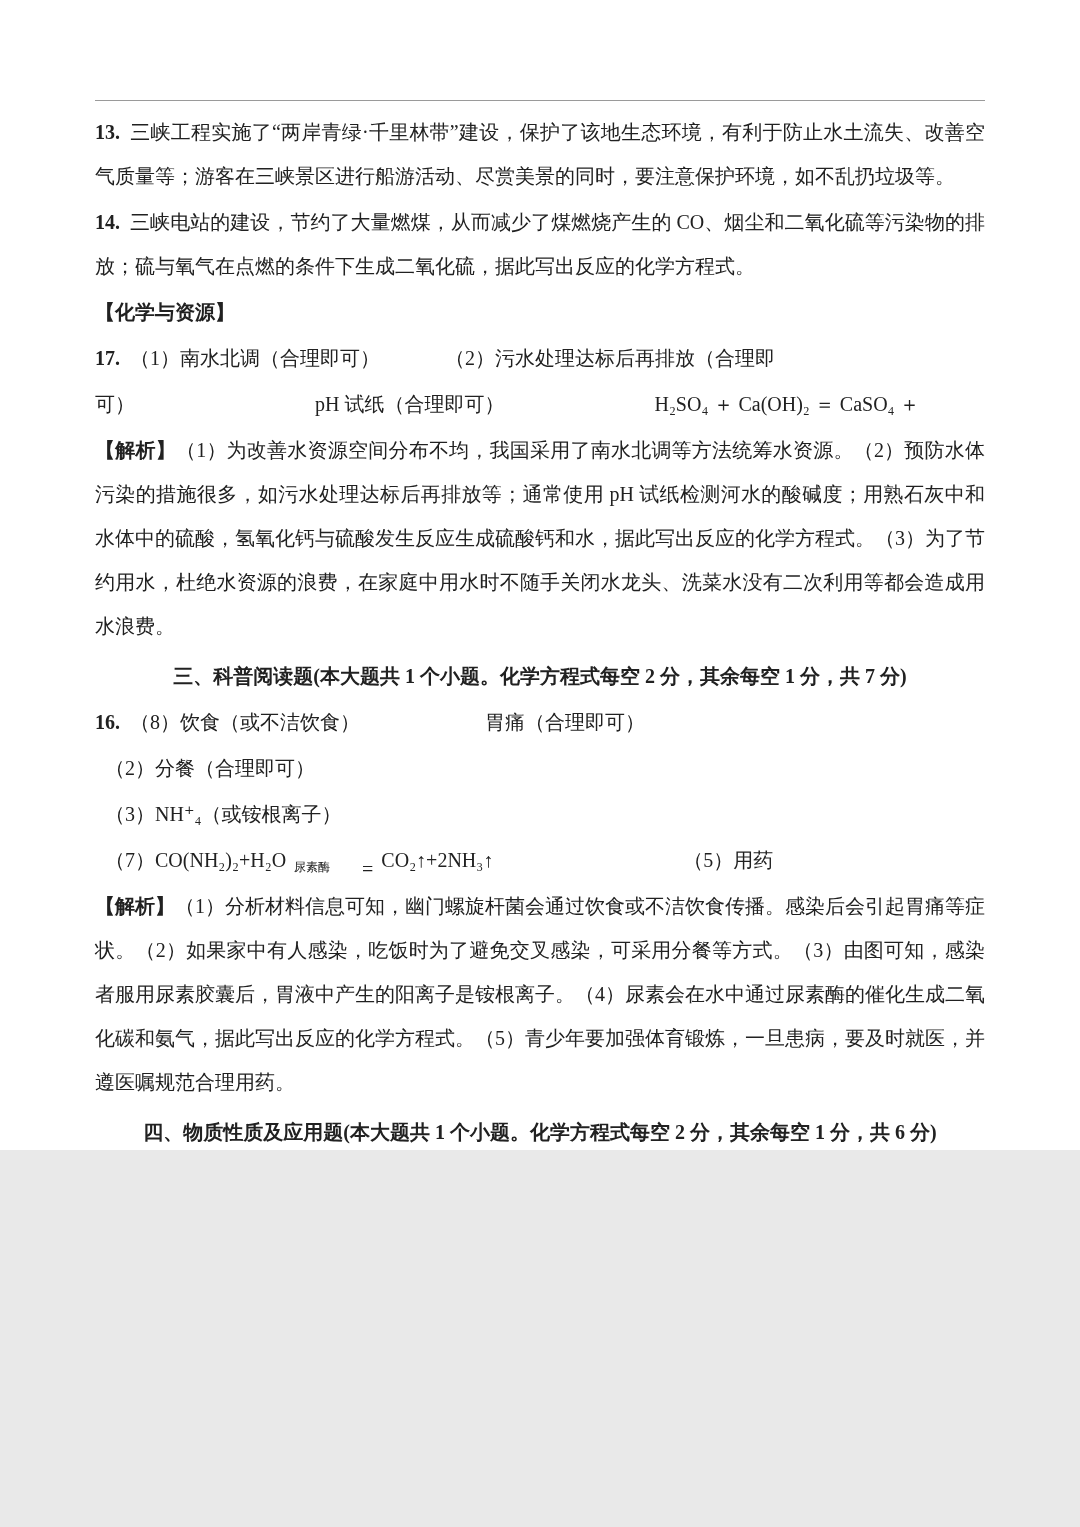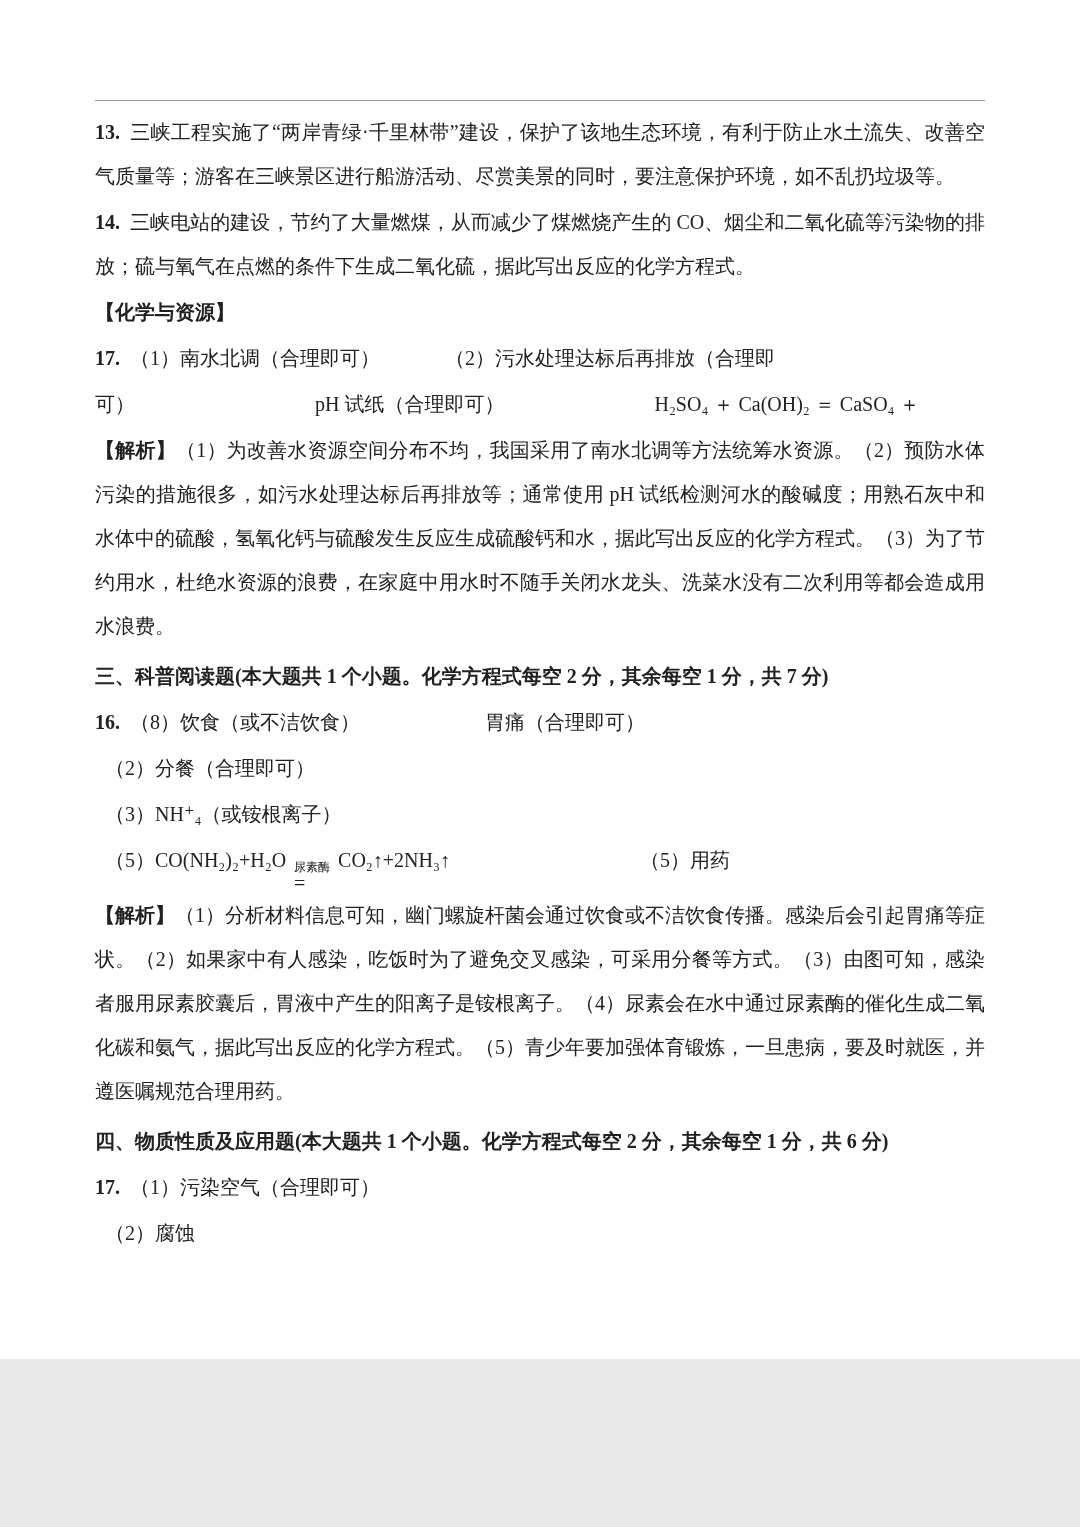--- a/index.html
+++ b/index.html
@@ -3,52 +3,52 @@
 <meta charset="utf-8">
 <style>
   :root{
     --text:#212121;
     --rule:#9a9a9a;
     --bg:#ffffff;
   }
   html,body{margin:0;padding:0;background:#e9e9e9;}
   .page{
     position:relative;
-    width:1080px;height:1359px;
+    width:1080px;height:1150px;
     margin:0 auto;
     background:var(--bg);
     color:var(--text);
     font-family:"Liberation Serif","DejaVu Serif",serif;
     overflow:hidden;
   }
   .rule{position:absolute;left:95px;width:890px;height:1px;background:var(--rule);}
   .rule.top{top:100px;}
   .rule.bottom{top:1385px;}
   .content{
     position:absolute;left:95px;top:110px;width:890px;
     font-size:20px;line-height:44px;
   }
   p{margin:0 0 2px 0;}
   .just{text-align:justify;}
   .line{white-space:nowrap;}
   .bold{font-weight:bold;}
   .num{font-weight:bold;margin-right:10px;}
   .ind{padding-left:10px;}
-  .sec{font-weight:bold;margin-top:6px;}
+  .sec{font-weight:bold;margin-top:6px;text-align:center;}
   
   .gap-a{margin-left:65px;}
   .gap-b{margin-left:180px;}
   .gap-c{margin-left:150px;}
   .gap-d{margin-left:120px;}
   .gap-e{margin-left:125px;}
   .gap-f{margin-left:190px;}
   
   .over-eq{
-    display:inline-flex;flex-direction:column;
-    vertical-align:-4px;line-height:1;margin:0 8px;
+    display:inline-flex;flex-direction:row;
+    vertical-align:-4px;line-height:1;margin:0 8px;gap:32px;
   }
   .over-label{font-size:12px;line-height:13px;margin-bottom:1px;}
   .eq-sign{font-size:20px;line-height:16px;}
 </style>
 </head>
 <body>
 
 <div class="page">
   <div class="rule top"></div>
 
@@ -68,21 +68,21 @@
     <p class="just"><span class="bold">【解析】</span><span>（1）为改善水资源空间分布不均，我国采用了南水北调等方法统筹水资源。（2）预防水体污染的措施很多，如污水处理达标后再排放等；通常使用 pH 试纸检测河水的酸碱度；用熟石灰中和水体中的硫酸，氢氧化钙与硫酸发生反应生成硫酸钙和水，据此写出反应的化学方程式。（3）为了节约用水，杜绝水资源的浪费，在家庭中用水时不随手关闭水龙头、洗菜水没有二次利用等都会造成用水浪费。</span></p>
 
     <p class="sec line">三、科普阅读题(本大题共 1 个小题。化学方程式每空 2 分，其余每空 1 分，共 7 分)</p>
 
     <p class="line"><span class="num">16.</span><span>（8）饮食（或不洁饮食）</span><span class="gap-e">胃痛（合理即可）</span></p>
 
     <p class="line ind">（2）分餐（合理即可）</p>
 
     <p class="line ind">（3）NH⁺₄（或铵根离子）</p>
 
-    <p class="line ind"><span>（5）CO(NH₂)₂+H₂O</span><span class="over-eq">
+    <p class="line ind"><span>（7）CO(NH₂)₂+H₂O</span><span class="over-eq">
           <span class="over-label">尿素酶</span>
           <span class="eq-sign">=</span>
         </span><span>CO₂↑+2NH₃↑</span><span class="gap-f">（5）用药</span></p>
 
     <p class="just"><span class="bold">【解析】</span><span>（1）分析材料信息可知，幽门螺旋杆菌会通过饮食或不洁饮食传播。感染后会引起胃痛等症状。（2）如果家中有人感染，吃饭时为了避免交叉感染，可采用分餐等方式。（3）由图可知，感染者服用尿素胶囊后，胃液中产生的阳离子是铵根离子。（4）尿素会在水中通过尿素酶的催化生成二氧化碳和氨气，据此写出反应的化学方程式。（5）青少年要加强体育锻炼，一旦患病，要及时就医，并遵医嘱规范合理用药。</span></p>
 
     <p class="sec line">四、物质性质及应用题(本大题共 1 个小题。化学方程式每空 2 分，其余每空 1 分，共 6 分)</p>
 
     <p class="line"><span class="num">17.</span><span>（1）污染空气（合理即可）</span></p>
 

